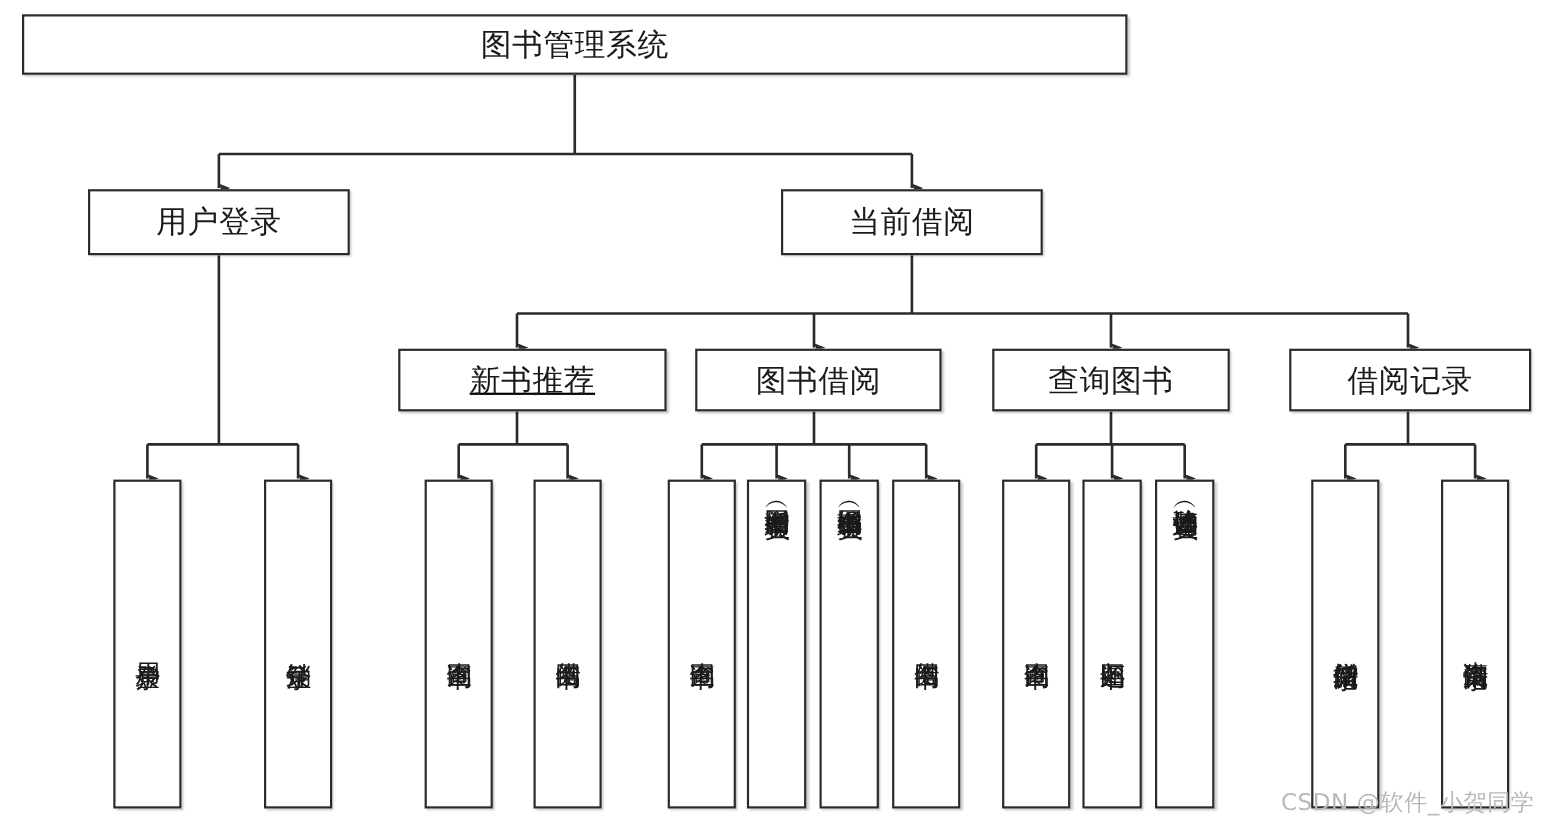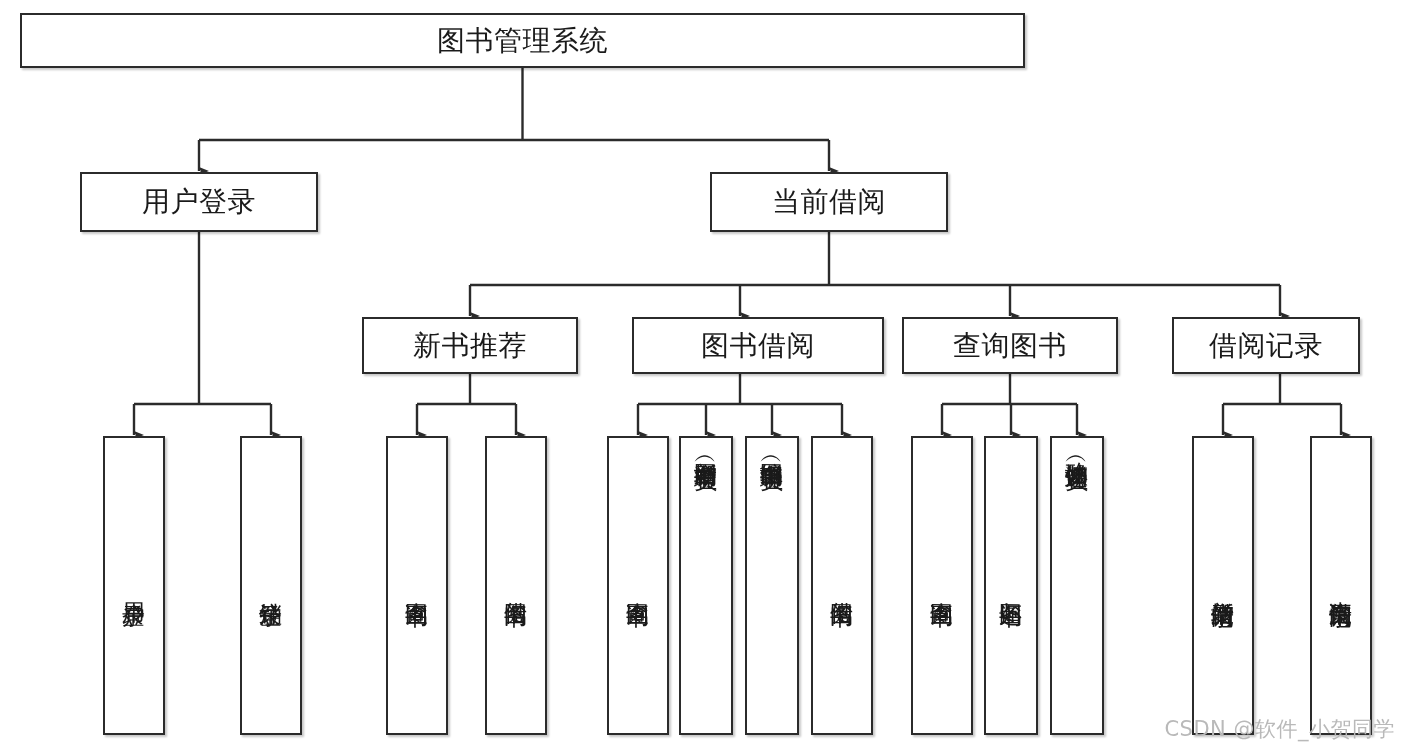--- a/index.html
+++ b/index.html
@@ -124,30 +124,30 @@
     <span class="label">图书管理系统</span>
   </div>
 
   <div class="node" style="left: 80px; top: 172px; width: 238px; height: 60px;">
     <span class="label">用户登录</span>
   </div>
   <div class="node" style="left: 710px; top: 172px; width: 238px; height: 60px;">
     <span class="label">当前借阅</span>
   </div>
 
-  <div class="node" style="left: 362px; top: 317px; width: 216px; height: 57px;">
+  <div class="node" style="left: 362px; top: 317px; width: 244px; height: 57px; text-decoration: underline;">
     <span class="label">新书推荐</span>
   </div>
-  <div class="node" style="left: 632px; top: 317px; width: 252px; height: 57px;">
+  <div class="node" style="left: 632px; top: 317px; width: 224px; height: 57px;">
     <span class="label">图书借阅</span>
   </div>
   <div class="node" style="left: 902px; top: 317px; width: 216px; height: 57px;">
     <span class="label">查询图书</span>
   </div>
-  <div class="node" style="left: 1172px; top: 317px; width: 188px; height: 57px;">
+  <div class="node" style="left: 1172px; top: 317px; width: 220px; height: 57px;">
     <span class="label">借阅记录</span>
   </div>
 
   <div class="node vertical centered" style="left: 103px; top: 436px; width: 62px; height: 299px;">
     <span class="label">用户登录</span>
   </div>
   <div class="node vertical centered" style="left: 240px; top: 436px; width: 62px; height: 299px;">
     <span class="label">注销登录</span>
   </div>
 

